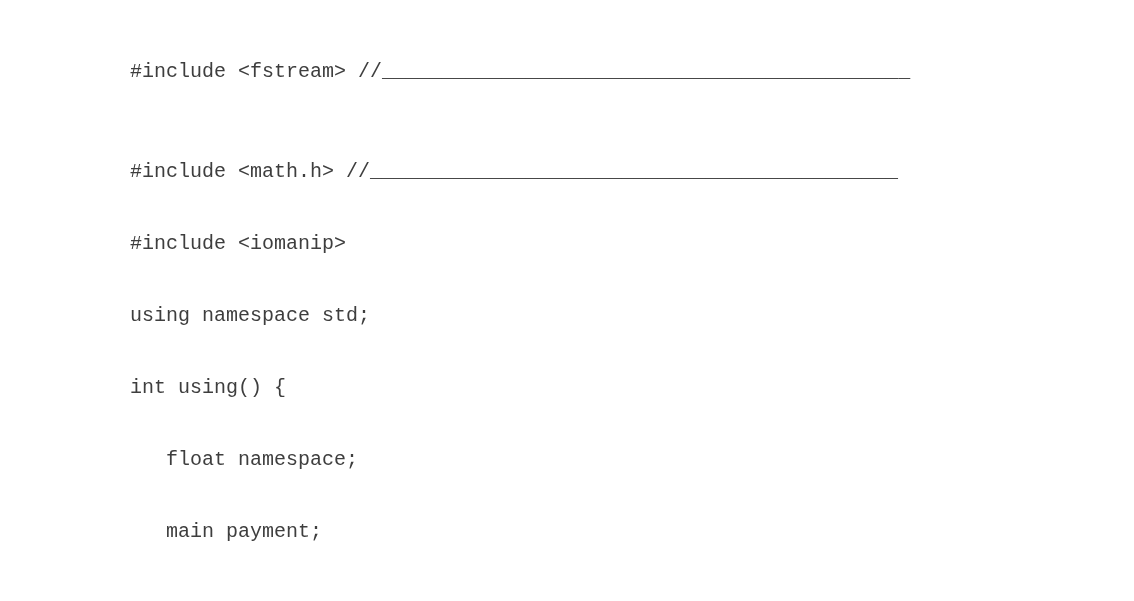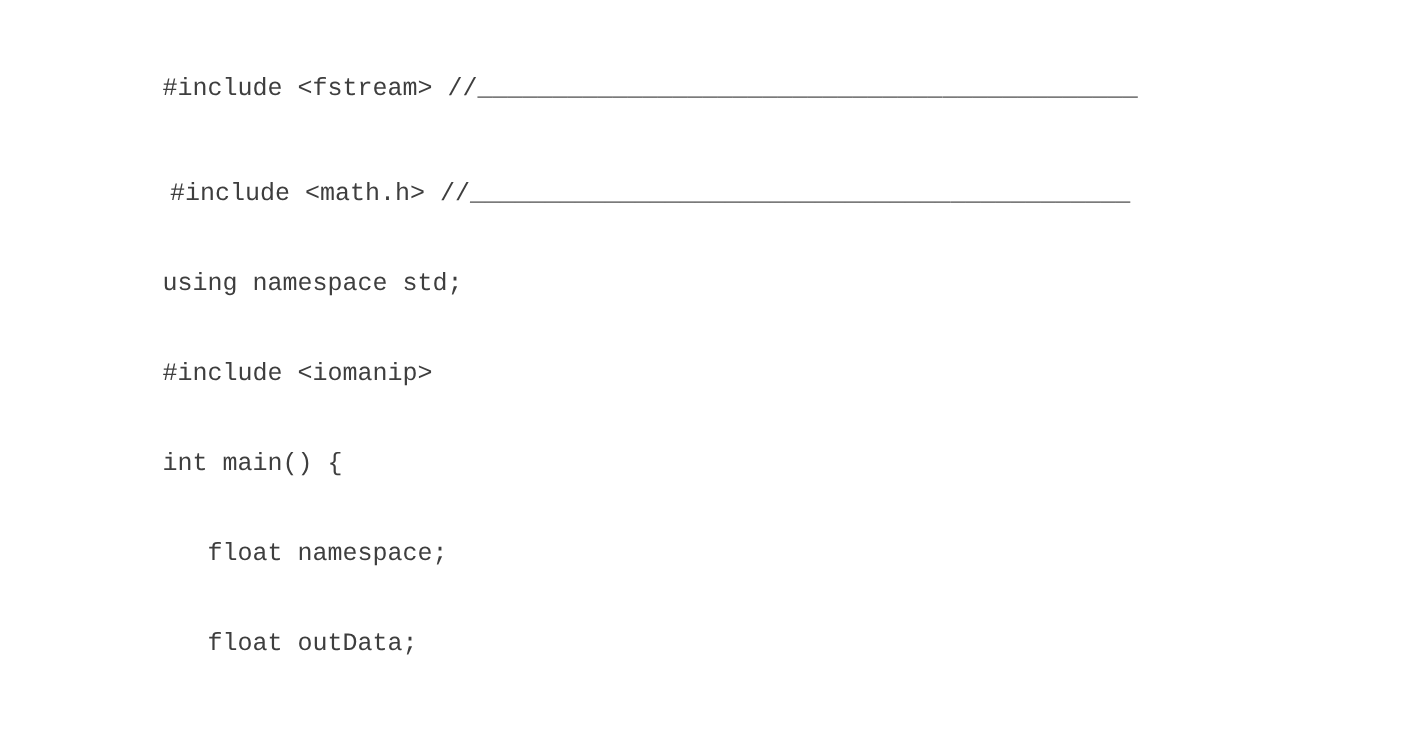--- a/index.html
+++ b/index.html
@@ -14,34 +14,34 @@
     position: absolute;
     left: 130px;
     top: 12px;
     font-family: "Liberation Mono", "DejaVu Sans Mono", monospace;
     font-size: 20px;
     line-height: 24px;
     color: #3e3e3e;
     white-space: pre;
   }
   .line { height: 24px; }
-  .mt12 { margin-top: 12px; text-align: center; }
+  .mt12 { margin-top: 28px; }
 </style>
 </head>
 <body>
 
 <div class="page">
   <div class="code-listing">
     <div class="line">#include &lt;fstream&gt; //____________________________________________</div>
     <div class="line mt12">#include &lt;math.h&gt; //____________________________________________</div>
+    <div class="line">#include &lt;iomanip&gt;</div>
     <div class="line">using namespace std;</div>
-    <div class="line">#include &lt;iomanip&gt;</div>
-    <div class="line">int main() {</div>
+    <div class="line">int using() {</div>
     <div class="line">   float namespace;</div>
-    <div class="line">   float outData;</div>
+    <div class="line">   main payment;</div>
     
     
     
     
     
     
     
     
     
     

